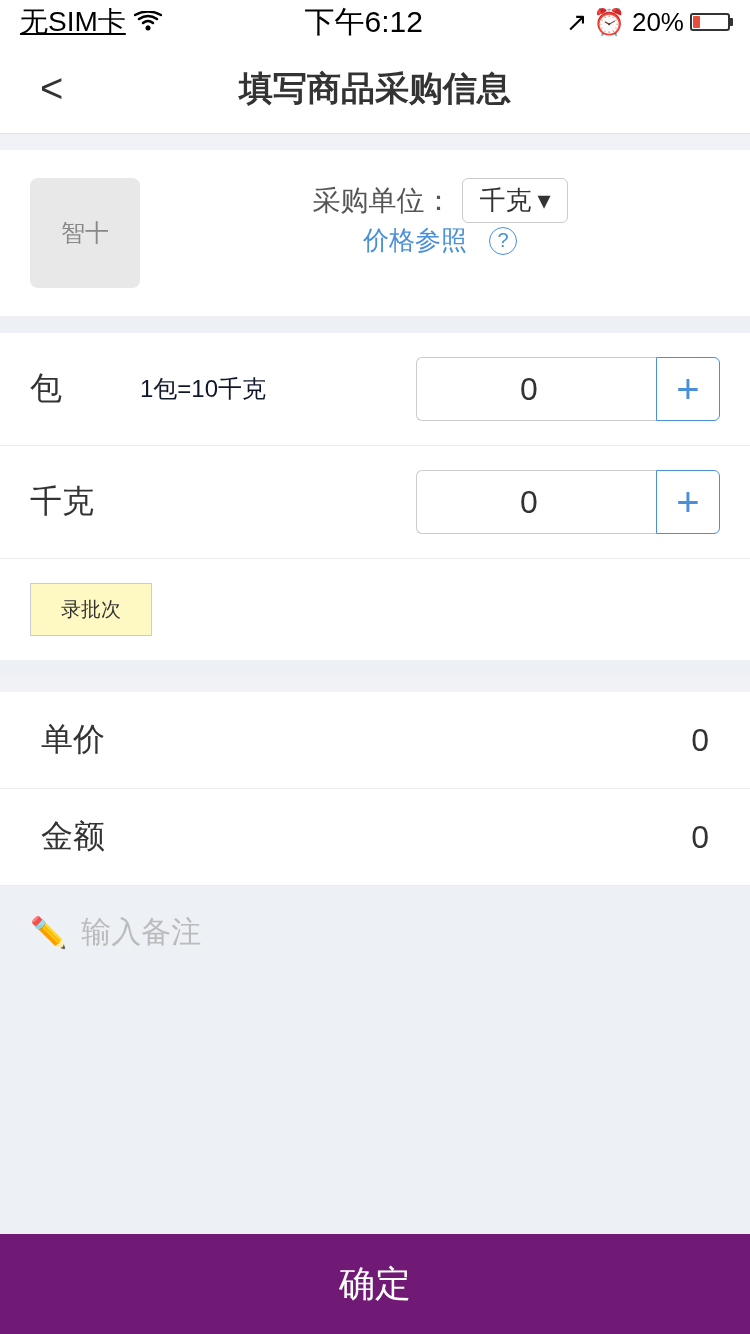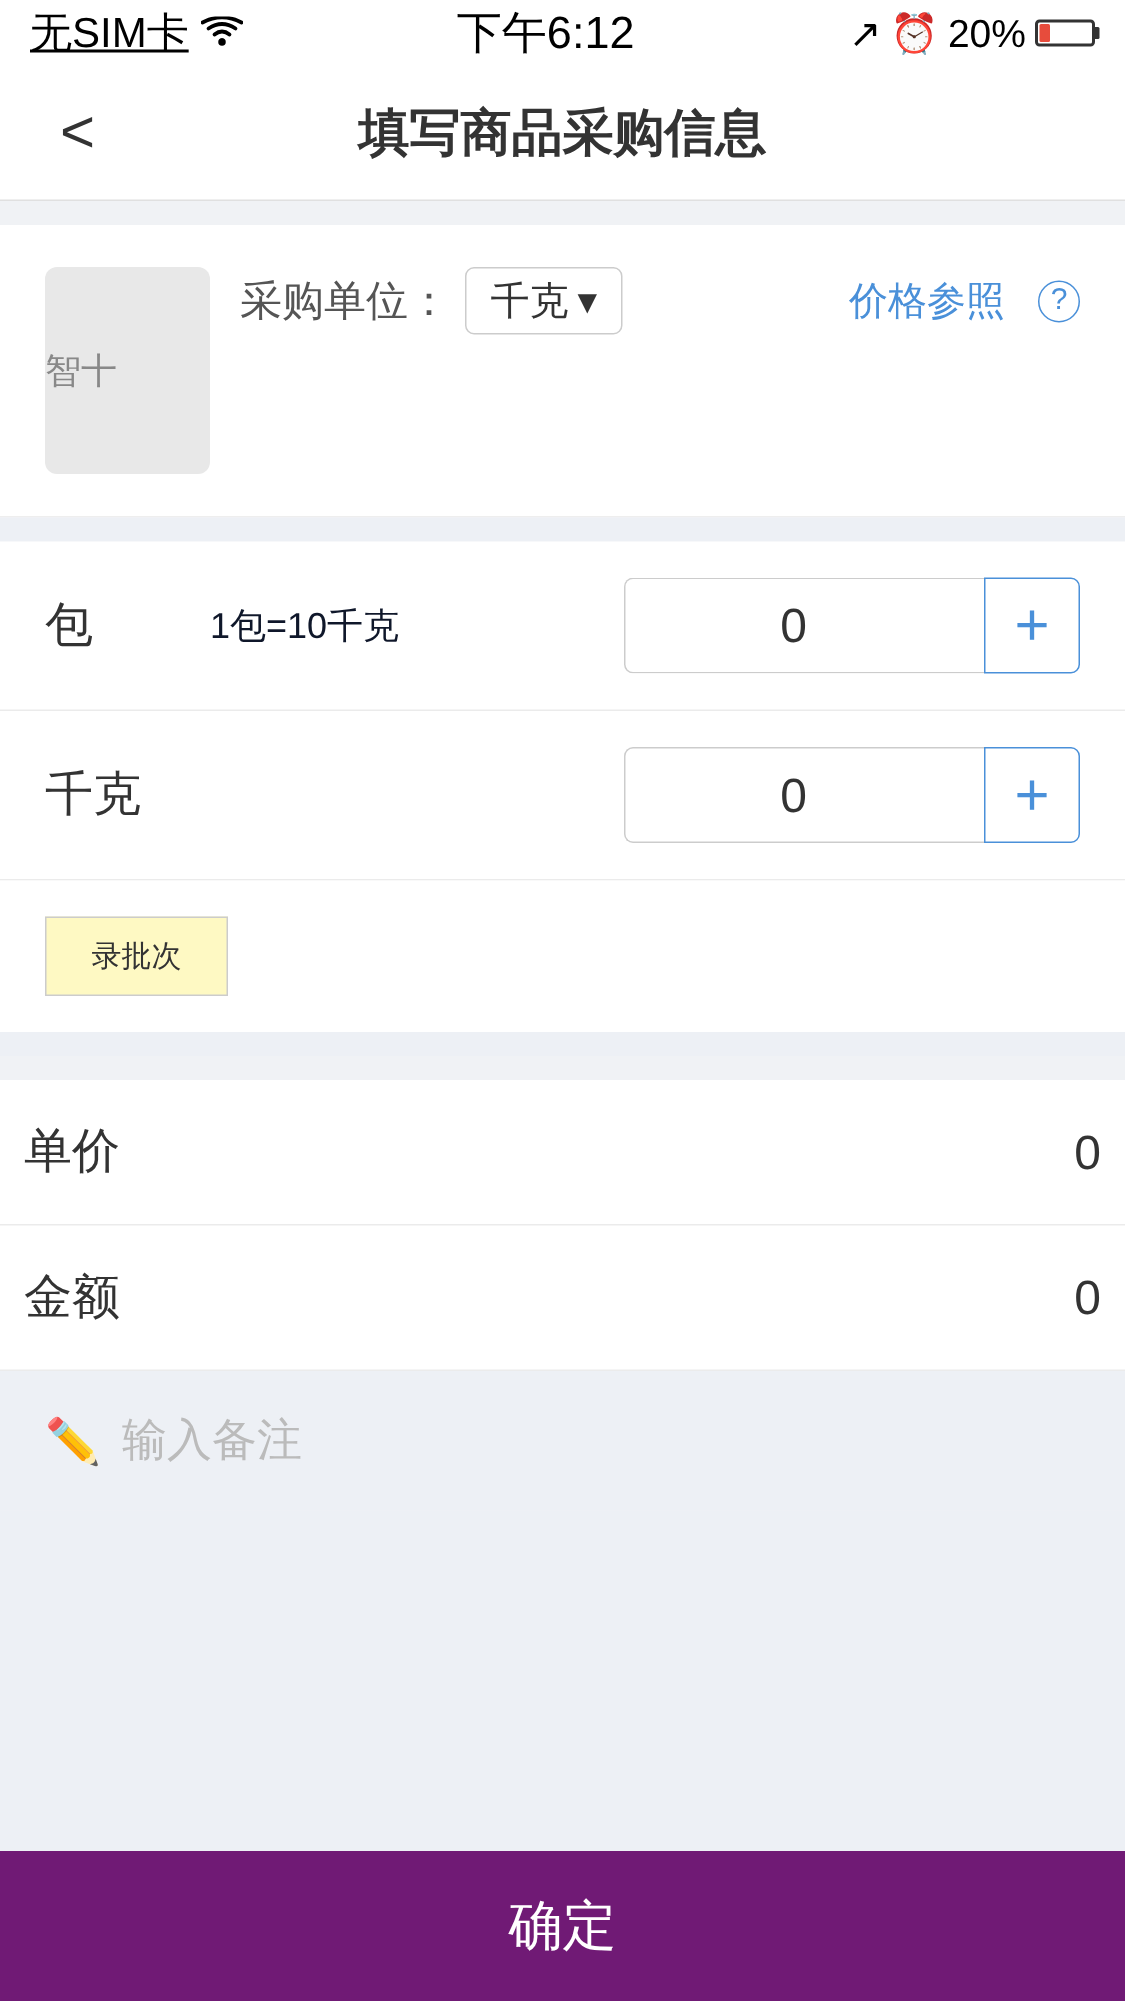--- a/index.html
+++ b/index.html
@@ -74,26 +74,27 @@
       background: #fff;
       padding: 28px 30px;
       margin-top: 16px;
       display: flex;
       align-items: flex-start;
       gap: 20px;
       border-bottom: 1px solid #eee;
     }
     .product-image {
       width: 110px;
-      height: 138px;
+      height: 110px;
       background: #e8e8e8;
       border-radius: 8px;
       flex-shrink: 0;
       display: flex;
       align-items: center;
+      justify-content: center;
       font-size: 36px;
       color: #666;
     }
     .product-info {
       flex: 1;
     }
     .product-header {
       display: flex;
       justify-content: space-between;
       align-items: flex-start;
@@ -109,20 +110,21 @@
       font-size: 26px;
       display: flex;
       align-items: center;
       gap: 4px;
       cursor: pointer;
     }
     .product-unit-row {
       display: flex;
       align-items: center;
       justify-content: space-between;
+      flex-direction: column;
     }
     .unit-label { font-size: 28px; color: #555; }
     .unit-select {
       border: 1px solid #ccc;
       border-radius: 6px;
       padding: 4px 16px;
       font-size: 26px;
       color: #333;
       background: #fff;
       display: inline-flex;
@@ -232,21 +234,21 @@
 
     
     .price-section {
       background: #fff;
       margin-top: 16px;
     }
     .price-row {
       display: flex;
       align-items: center;
       justify-content: space-between;
-      padding: 26px 16px;
+      padding: 26px 41px;
       border-bottom: 1px solid #ebebeb;
       min-height: 90px;
     }
     .price-row-label {
       font-size: 32px;
       color: #333;
     }
     .price-row-value {
       font-size: 32px;
       color: #333;

